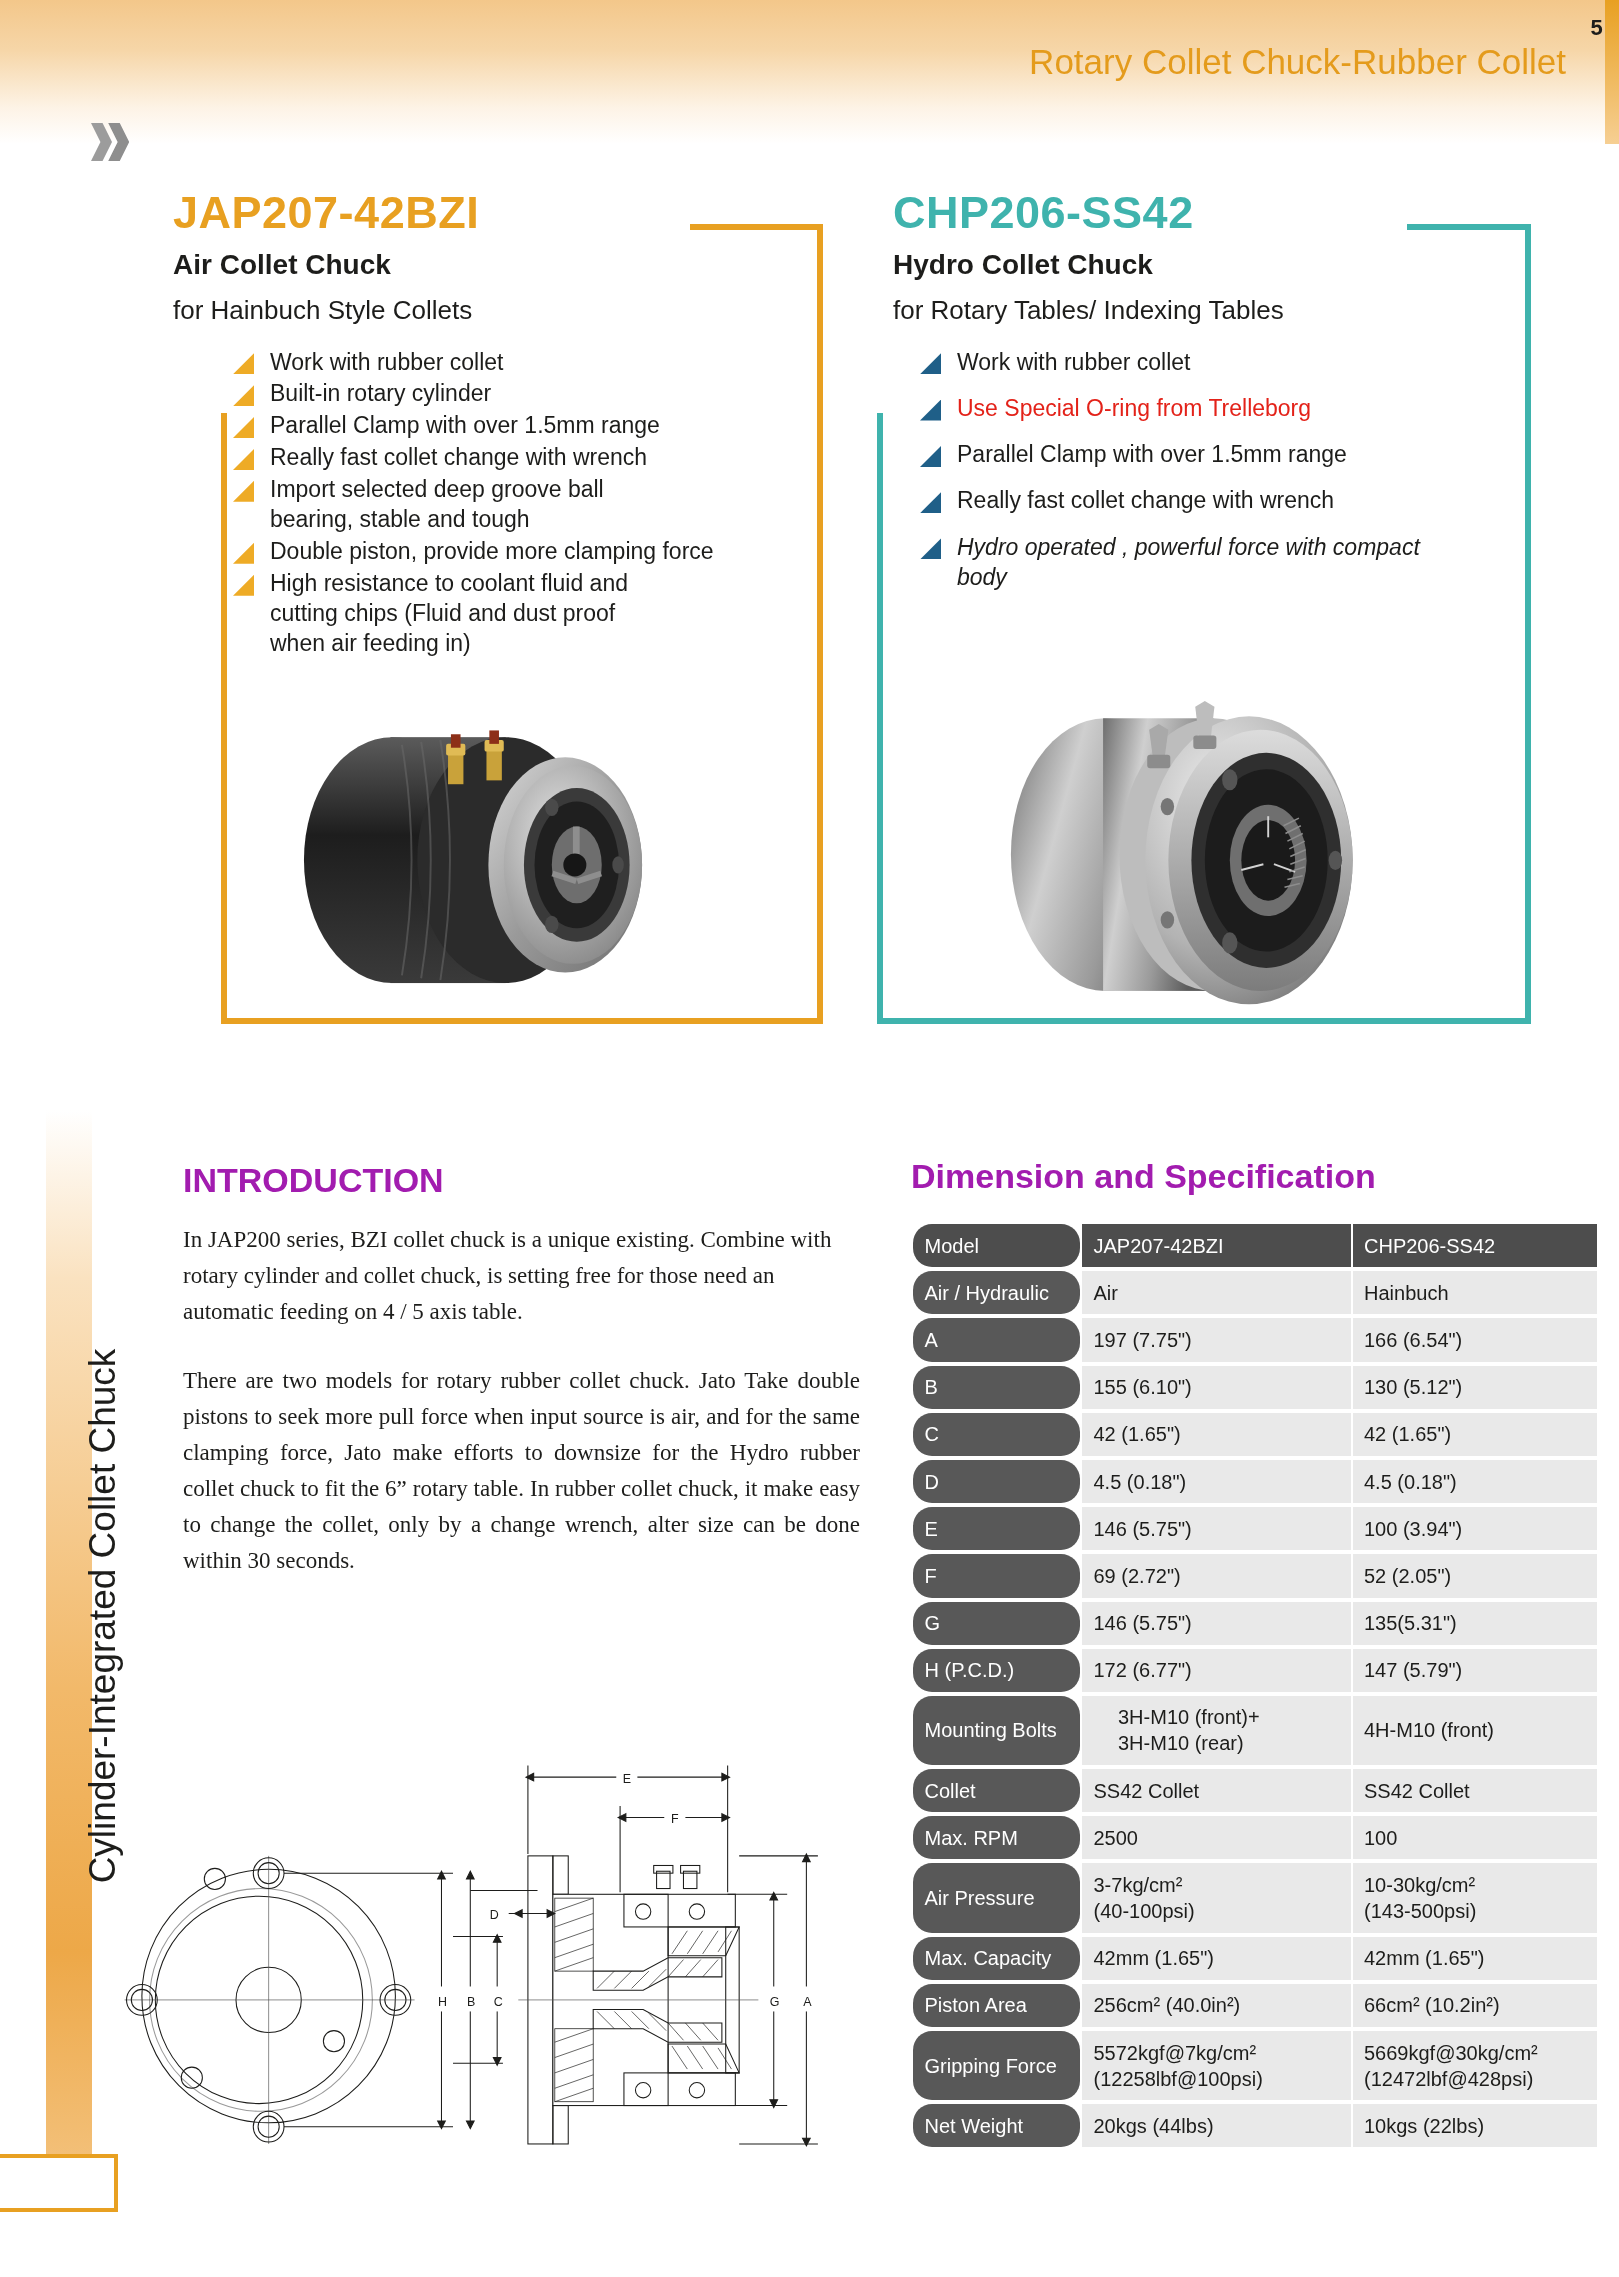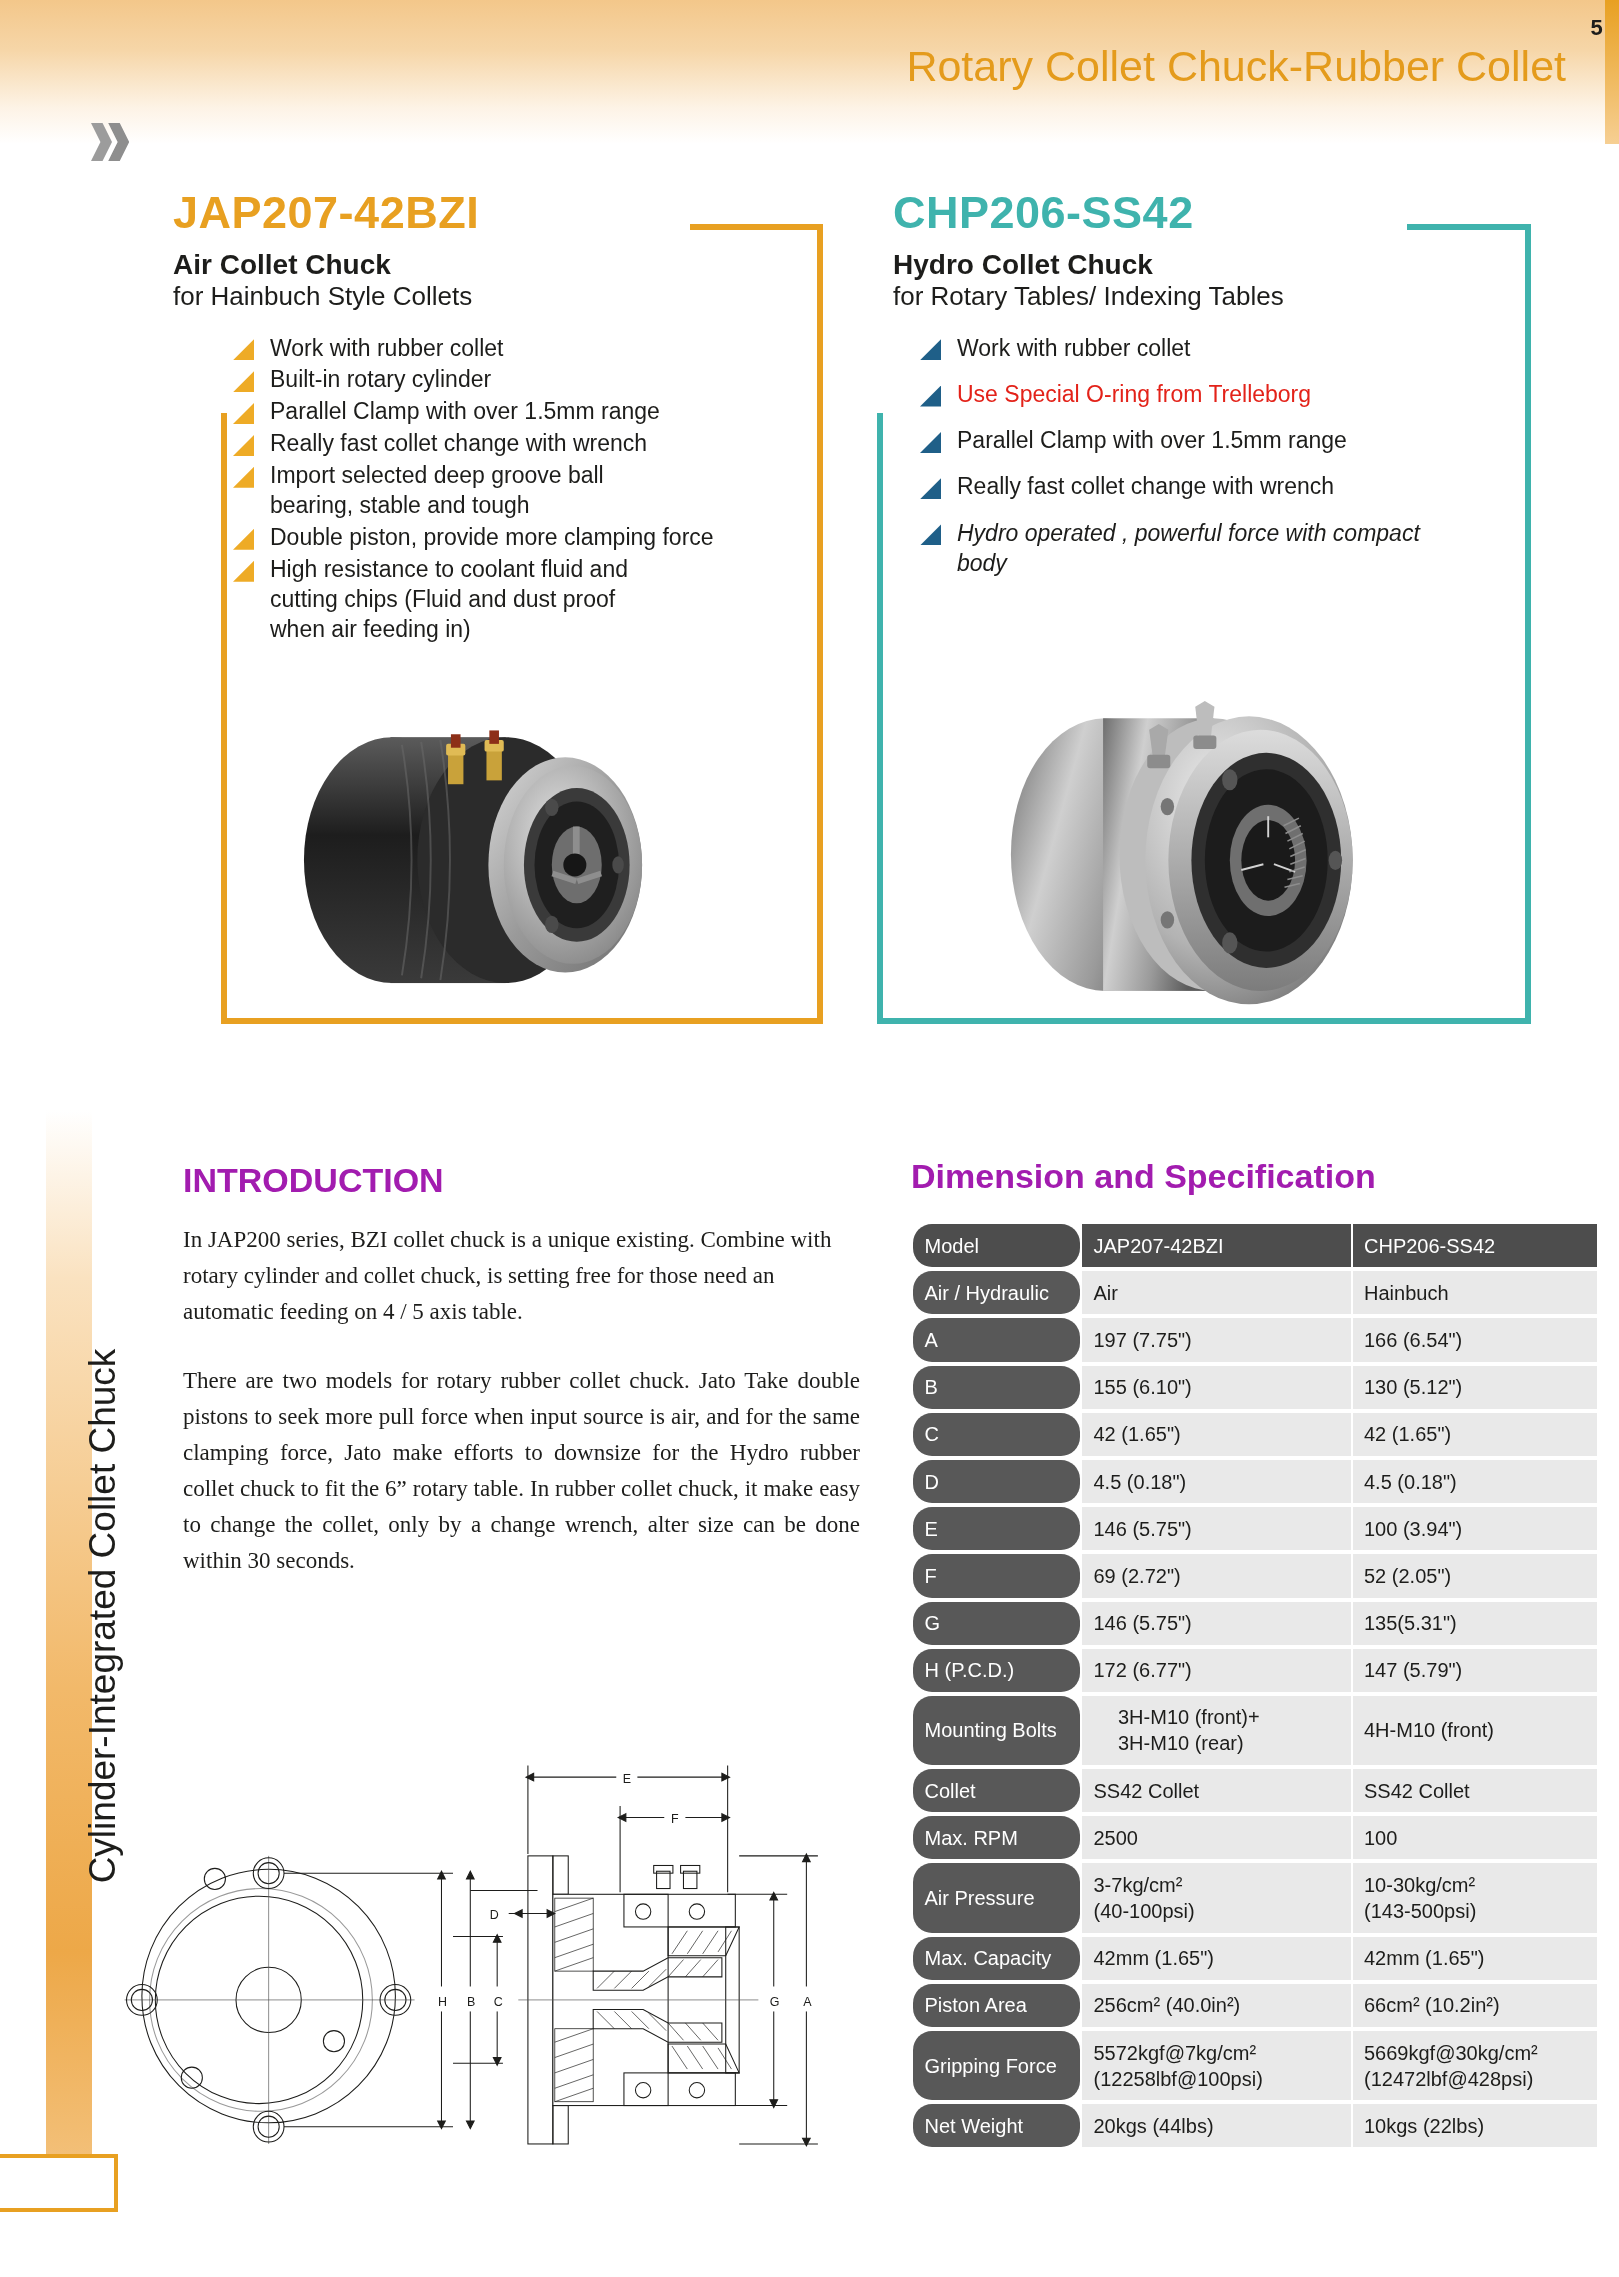--- a/index.html
+++ b/index.html
@@ -15,21 +15,21 @@
   .top-band{
     position:absolute; left:0; top:0; width:1620px; height:144px;
     background:linear-gradient(to bottom,#f3c78a 0%,#f6d6a8 35%,#fdf3e6 75%,#ffffff 100%);
   }
   .top-rule{
     position:absolute; right:0; top:0; width:15.4px; height:144px;
     background:linear-gradient(to bottom,#e8a021,#f6cf93);
   }
   .page-title{
     position:absolute; right:54px; top:42px;
-    font-size:43px; color:#e49b1c; letter-spacing:0px;
+    font-size:35px; color:#e49b1c; letter-spacing:0px;
     font-weight:400; white-space:nowrap;
   }
 
   
   .chevrons{ position:absolute; left:91px; top:123px; }
   .chev{
     display:inline-block; width:21px; height:38px; margin-right:-3.8px;
     background:#9c9c9c;
     clip-path:polygon(0% 0%, 55% 0%, 100% 50%, 55% 100%, 0% 100%, 45% 50%);
   }
@@ -58,21 +58,21 @@
 
   
   .panel{ position:absolute; }
   .frame-h{ position:absolute; height:5.8px; }
   .frame-v{ position:absolute; width:5.8px; }
 
   .model-name{ font-size:45px; font-weight:bold; letter-spacing:0.5px; }
   .model-name.orange{ color:#e8a021; }
   .model-name.teal{ color:#3fb3ad; }
   .sub-bold{ font-size:28px; font-weight:bold; color:#1d1d1b; margin-top:9.6px; }
-  .sub-reg{ font-size:26px; color:#1d1d1b; margin-top:0; }
+  .sub-reg{ font-size:26px; color:#1d1d1b; margin-top:14px; }
 
   ul.feat{ list-style:none; margin:0; padding:0; }
   ul.feat li{
     position:relative; padding-left:37px; margin-bottom:1.9px;
     font-size:23px; line-height:30px; color:#1d1d1b;
   }
   ul.feat li .tri{
     position:absolute; left:0; top:6.7px; width:21px; height:21px;
     clip-path:polygon(100% 0%, 100% 100%, 0% 100%);
   }

